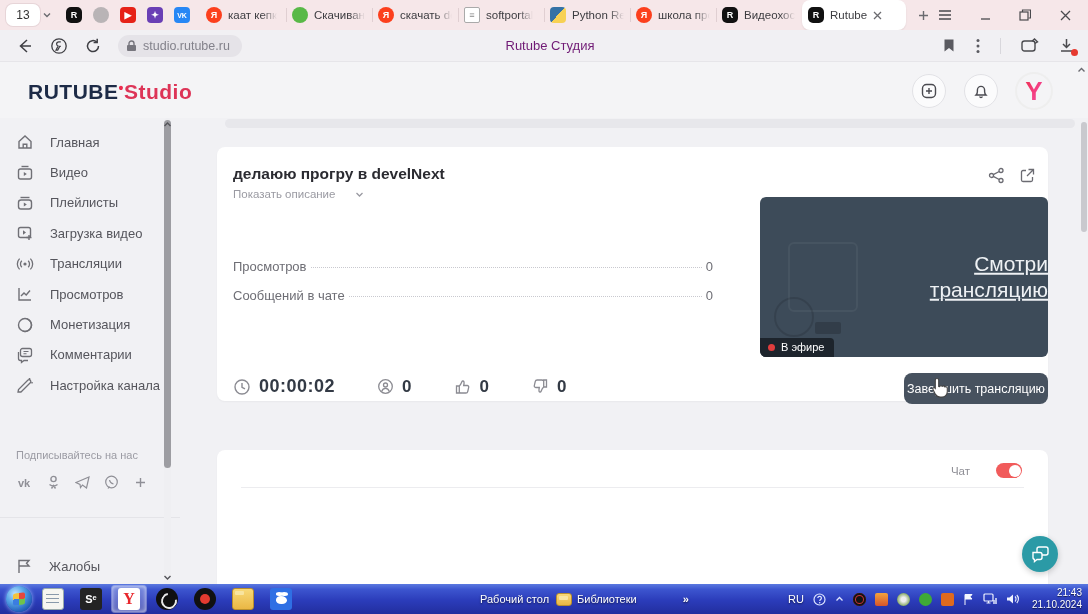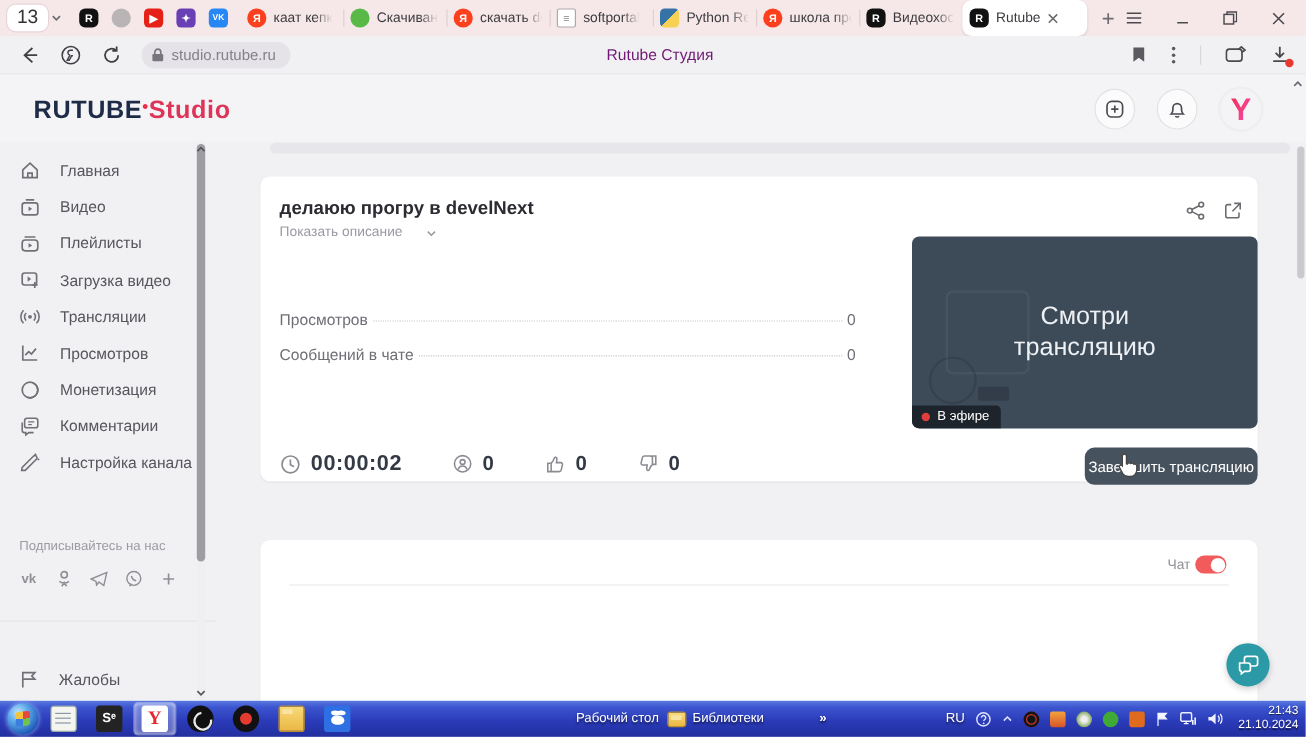--- a/index.html
+++ b/index.html
@@ -3,21 +3,21 @@
 <meta charset="utf-8">
 <style>
   * { margin:0; padding:0; box-sizing:border-box; }
   html,body { width:1088px; height:614px; overflow:hidden; font-family:"Liberation Sans",sans-serif; background:#f1f1f4; }
   .abs { position:absolute; }
   svg { display:block; }
 
   
   .tabbar { position:absolute; top:0; left:0; width:1088px; height:30px; background:#f6e7e9; display:flex; align-items:center; }
   .tab-counter { display:flex; align-items:center; margin-left:6px; gap:2px; }
-  .tab-counter .pill { width:34px; height:22px; background:#fff; border-radius:7px; display:flex; align-items:center; justify-content:center; font-size:16px; color:#333; box-shadow:0 0 0 1px #e7d5d8;text-align:right; }
+  .tab-counter .pill { width:34px; height:22px; background:#fff; border-radius:7px; display:flex; align-items:center; justify-content:center; font-size:12px; color:#333; box-shadow:0 0 0 1px #e7d5d8;text-align:right; }
   .chev { width:10px; height:10px; }
   .pinned { display:flex; align-items:center; gap:11px; margin:0 10px 0 14px; }
   .fav { width:16px; height:16px; border-radius:4px; display:flex; align-items:center; justify-content:center; font-size:9px; font-weight:bold; color:#fff; flex:0 0 auto; }
   .fav.rutube { background:#111; border-radius:5px; }
   .fav.gray { background:#b9b4b6; border-radius:50%; }
   .fav.youtube { background:#e62117; }
   .fav.purple { background:#6a3fb5; }
   .fav.vk { background:#2787f5; font-size:7px; }
   .fav.yandex { background:#fc3f1d; border-radius:50%; }
   .fav.green { background:#58b947; border-radius:50%; }
@@ -77,30 +77,30 @@
   .stat-row .lbl { font-size:13px; color:#6e6e75; }
   .stat-row .dots { flex:1; border-bottom:1px dotted #c9c9cf; margin:0 4px; transform:translateY(-3px); }
   .stat-row .val { font-size:13px; color:#6e6e75; }
   .duration-row { position:absolute; left:16px; top:229px; display:flex; align-items:center; gap:14px; }
   .dur { font-size:18px; font-weight:700; color:#333a45; letter-spacing:.5px; }
   .cnt { font-size:17px; font-weight:700; color:#333a45; }
   .dgroup { display:flex; align-items:center; gap:8px; }
   .dspace { width:14px; }
   .card-icons { position:absolute; right:12px; top:20px; display:flex; gap:14px; }
   .preview { position:absolute; left:543px; top:50px; width:288px; height:160px; background:#3d4b59; border-radius:6px; overflow:hidden; }
-  .preview .ptext { position:absolute; left:0; right:0; top:50%; transform:translateY(-50%); text-align:center; color:#eef1f4; font-size:21px; font-weight:500; line-height:1.25; }
+  .preview .ptext { position:absolute; left:0; right:0; top:50%; transform:translateY(-50%); text-align:right; color:#eef1f4; font-size:21px; font-weight:500; line-height:1.25;text-decoration:underline; }
   .deco1 { position:absolute; left:28px; top:45px; width:70px; height:70px; border:2px solid rgba(255,255,255,.05); border-radius:6px; }
   .deco2 { position:absolute; left:14px; top:100px; width:40px; height:40px; border:2px solid rgba(0,0,0,.12); border-radius:50%; }
   .deco3 { position:absolute; left:55px; top:125px; width:26px; height:12px; background:rgba(0,0,0,.18); border-radius:2px; }
   .live { position:absolute; left:0; bottom:0; background:#1d242c; display:flex; align-items:center; gap:6px; padding:3px 10px 4px 8px; border-radius:0 4px 0 0; }
   .live .rd { width:7px; height:7px; border-radius:50%; background:#e03d3d; }
   .live span { font-size:11px; color:#fff; }
   .endbtn { position:absolute; left:687px; top:226px; width:144px; height:31px; background:#47525f; border:none; border-radius:8px; color:#fff; font-size:12.5px; font-family:"Liberation Sans",sans-serif; }
   .card2 { position:absolute; left:217px; top:450px; width:831px; height:134px; background:#fff; border-radius:8px 8px 0 0; box-shadow:0 1px 2px rgba(0,0,0,.04); }
-  .chatrow { position:absolute; right:26px; top:13px; display:flex; align-items:center; gap:4px; }
+  .chatrow { position:absolute; right:26px; top:13px; display:flex; align-items:center; gap:26px; }
   .chatrow .cl { font-size:11.5px; color:#8f8f96; }
   .toggle { width:26px; height:15px; background:#f15b5b; border-radius:8px; position:relative; cursor:pointer; }
   .toggle .knob { position:absolute; right:1.5px; top:1.5px; width:12px; height:12px; background:#fff; border-radius:50%; }
   .c2-div { position:absolute; left:24px; right:24px; top:37px; height:1px; background:#ececef; }
   .fab { position:absolute; left:1022px; top:536px; width:36px; height:36px; border-radius:50%; background:#2b9aa6; display:flex; align-items:center; justify-content:center; box-shadow:0 2px 6px rgba(0,0,0,.2); }
   .main-scroll { position:absolute; right:1px; top:64px; width:6px; height:518px; }
   .main-thumb { position:absolute; top:58px; width:6px; height:110px; background:#c9c9ce; border-radius:3px; }
 
   
   .taskbar { position:absolute; left:0; bottom:0; width:1088px; height:30px; background:linear-gradient(#5b79e0 0%,#3c55cf 18%,#2b3cba 55%,#222e9e 100%); display:flex; align-items:center; }

